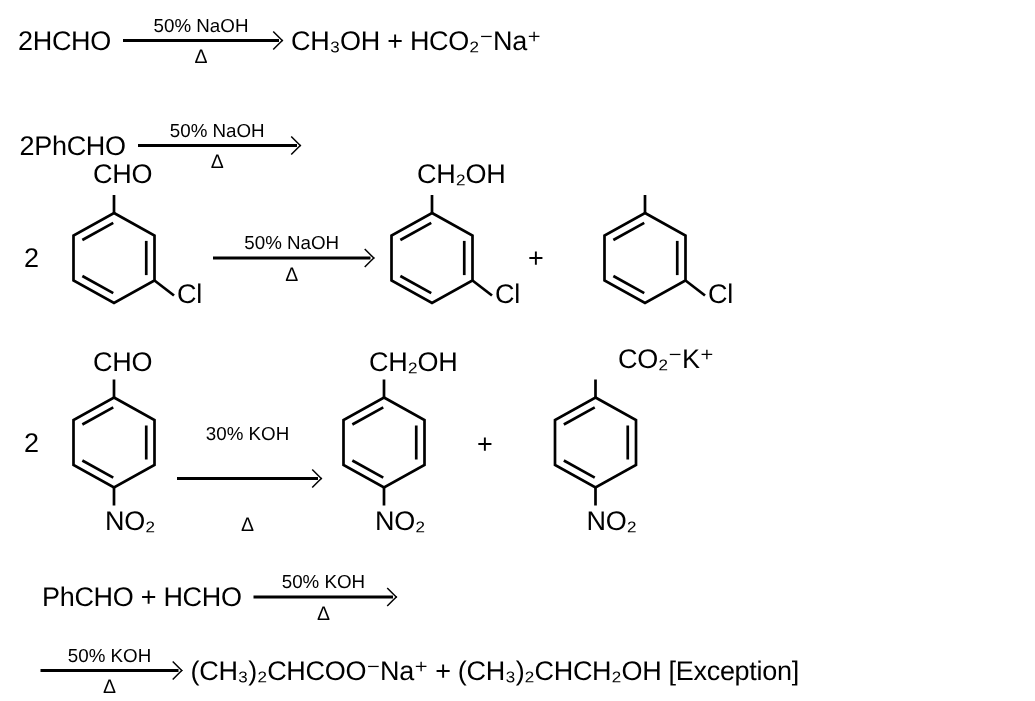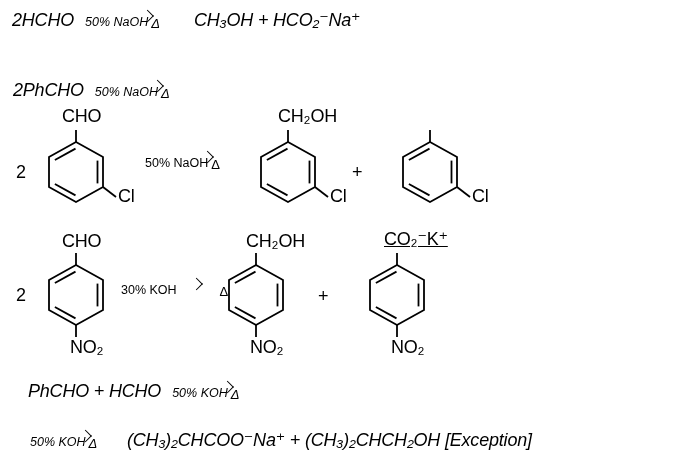--- a/index.html
+++ b/index.html
@@ -4,23 +4,23 @@
 <style>
   html,body { margin:0; padding:0; background:#ffffff; }
   .page {
     position:relative; width:690px; height:467px; background:#ffffff; color:#000;
     font-family:"Liberation Sans","DejaVu Sans",sans-serif; overflow:hidden;
   }
   .formula { font-size:18px; line-height:21px; white-space:nowrap; letter-spacing:-0.2px; }
   .coef { font-size:18px; line-height:21px; }
   .plus { font-size:18px; line-height:21px; }
 
-  .rxn-row { position:absolute; display:flex; align-items:flex-end; gap:8px;font-style:italic; }
+  .rxn-row { position:absolute; display:flex; align-items:center; gap:8px; }
 
-  .rxn-arrow { display:flex; flex-direction:row; align-items:center; }
+  .rxn-arrow { display:flex; flex-direction:column; align-items:center; }
   .cond { font-size:12.5px; line-height:15px; white-space:nowrap; padding:0 3px; }
   .shaft { position:relative; align-self:stretch; height:1.8px; background:#000; margin-top:1px; }
   .shaft::after {
     content:""; position:absolute; right:-1px; top:50%; width:8px; height:8px;
     border-top:1.8px solid #000; border-right:1.8px solid #000;
     transform:translateY(-50%) rotate(45deg);
   }
   .delta { font-size:13px; line-height:15px; margin-top:2px; }
 
   .struct { position:absolute; left:0; width:690px; }
@@ -131,21 +131,21 @@
         <line x1="29.5" y1="24.6" x2="8.9" y2="36"></line>
         <line x1="51.5" y1="36.6" x2="51.5" y2="59.4"></line>
         <line x1="8.9" y1="60" x2="29.5" y2="71.4"></line>
         <line x1="30" y1="78" x2="30" y2="90"></line>
       </svg>
     </span>
     <span class="formula abs" style="left:250px; top:109px;">NO₂</span>
 
     <span class="plus abs" style="left:318px; top:58px;">+</span>
 
-    <span class="formula abs" style="left:384px; top:1px;text-decoration:underline;">CO₂⁻K⁺</span>
+    <span class="formula abs" style="left:412px; top:1px;">CO₂⁻K⁺</span>
     <span class="ring abs" style="left:367px; top:19px;">
       <svg width="60" height="98" viewBox="0 0 60 98">
         <line x1="30" y1="18" x2="30" y2="6"></line>
         <polygon points="30,18 57,33 57,63 30,78 3,63 3,33"></polygon>
         <line x1="29.5" y1="24.6" x2="8.9" y2="36"></line>
         <line x1="51.5" y1="36.6" x2="51.5" y2="59.4"></line>
         <line x1="8.9" y1="60" x2="29.5" y2="71.4"></line>
         <line x1="30" y1="78" x2="30" y2="90"></line>
       </svg>
     </span>

